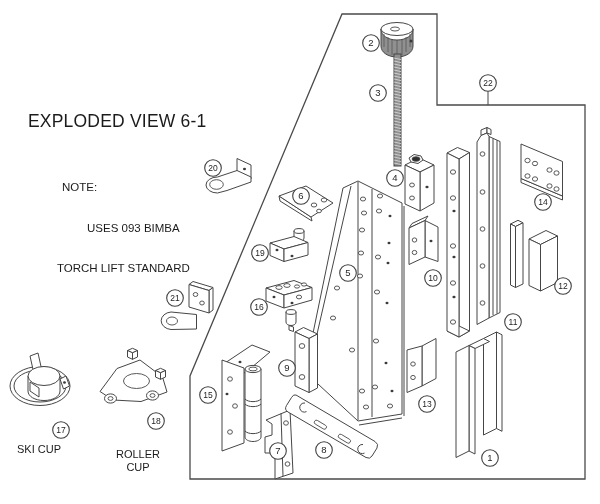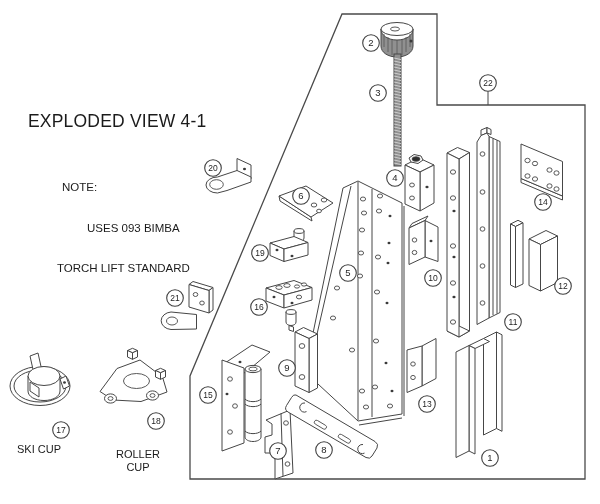--- a/index.html
+++ b/index.html
@@ -362,21 +362,21 @@
         </g>
         <g>
           <line x1="488" y1="91.3" x2="488" y2="105" stroke="#464646" stroke-width="1"></line>
           <circle class="callout-c" cx="488" cy="83" r="8.3"></circle>
           <text class="callout-t" x="488" y="83" dy="3.4" text-anchor="middle" font-size="8.5">22</text>
         </g>
       </g>
   </svg>
 
   <div class="txt title" style="left:28px;top:56px;">
-    <div>EXPLODED VIEW 4-1</div>
+    <div>EXPLODED VIEW 6-1</div>
   </div>
 
   <div class="txt note" style="left:57px;top:154px;">
     <div style="margin-left:5px">NOTE:</div>
     <div style="margin-left:30px">USES 093 BIMBA</div>
     <div>TORCH LIFT STANDARD</div>
   </div>
 
   <div class="txt plabel" style="left:17px;top:407px;">SKI CUP</div>
   <div class="txt plabel" style="left:112px;top:412px;width:52px;white-space:normal;text-align:center;">ROLLER CUP</div>

